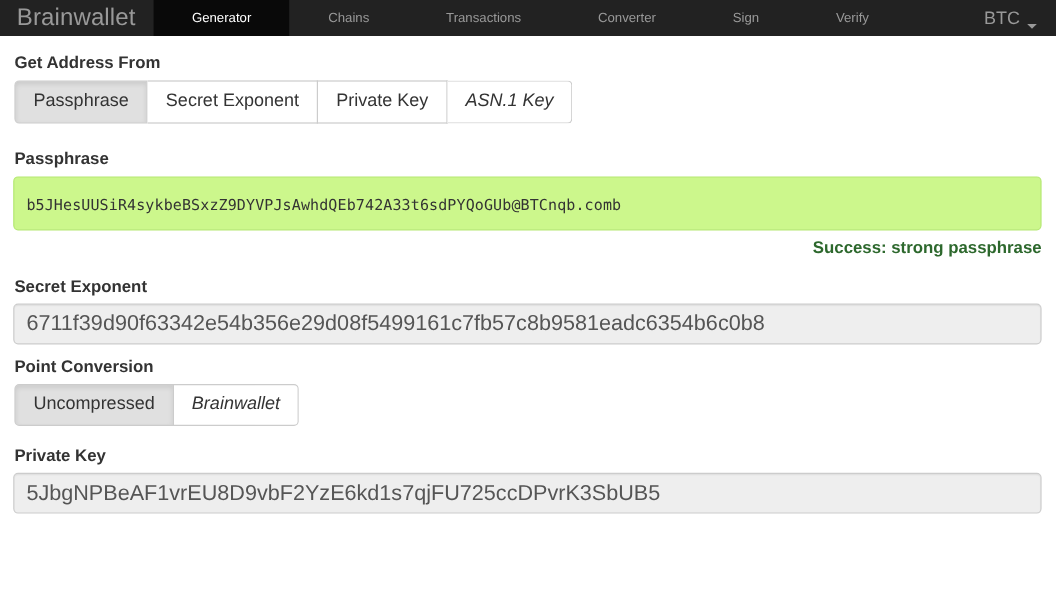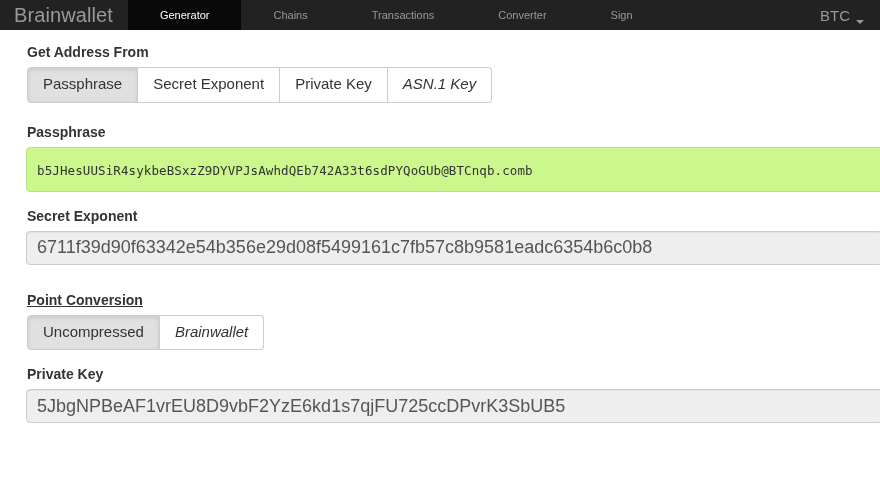--- a/index.html
+++ b/index.html
@@ -75,31 +75,31 @@
     display: inline-block;
     width: 0;
     height: 0;
     border-left: 4px solid transparent;
     border-right: 4px solid transparent;
     border-top: 4px solid #999999;
   }
 
   
   .content {
-    padding: 0 26px;
+    padding: 0 11px;
   }
   .field-label {
     font-size: 14px;
     font-weight: bold;
     color: #333333;
     margin: 14px 0 7px 1px;
   }
   .label-passphrase { margin-top: 21px; }
   .label-secret { margin-top: 16px; }
-  .label-point { margin-top: 27px; text-decoration: underline; }
+  .label-point { margin-top: 10px; }
   .label-private { margin-top: 16px; }
 
   
   .btn-group {
     display: inline-flex;
     margin-left: 1px;
   }
   .btn {
     font-family: "Liberation Sans", sans-serif;
     font-size: 15px;
@@ -175,20 +175,21 @@
 
 <div class="navbar">
   <div class="brand">Brainwallet</div>
 
   <ul class="nav-items">
     <li class="nav-item active">Generator</li>
     <li class="nav-item">Chains</li>
     <li class="nav-item">Transactions</li>
     <li class="nav-item">Converter</li>
     <li class="nav-item">Sign</li>
+    <li class="nav-item">Verify</li>
   </ul>
 
   <div class="nav-right">
     <div class="nav-currency">
       <span>BTC</span>
       <span class="caret"></span>
     </div>
   </div>
 </div>
 
@@ -197,20 +198,21 @@
   <div class="field-label">Get Address From</div>
   <div class="btn-group">
     <button class="btn active">Passphrase</button>
     <button class="btn">Secret Exponent</button>
     <button class="btn">Private Key</button>
     <button class="btn">ASN.1 Key</button>
   </div>
 
   <div class="field-label label-passphrase">Passphrase</div>
   <textarea class="input-box textarea-pass" placeholder="" style="">b5JHesUUSiR4sykbeBSxzZ9DYVPJsAwhdQEb742A33t6sdPYQoGUb@BTCnqb.comb</textarea>
+  <div class="help-success">Success: strong passphrase</div>
 
   <div class="field-label label-secret">Secret Exponent</div>
   <input class="input-box input-readonly" type="text" value="6711f39d90f63342e54b356e29d08f5499161c7fb57c8b9581eadc6354b6c0b8" style="">
 
   <div class="field-label label-point">Point Conversion</div>
   <div class="btn-group">
     <button class="btn active">Uncompressed</button>
     <button class="btn">Brainwallet</button>
   </div>
 

